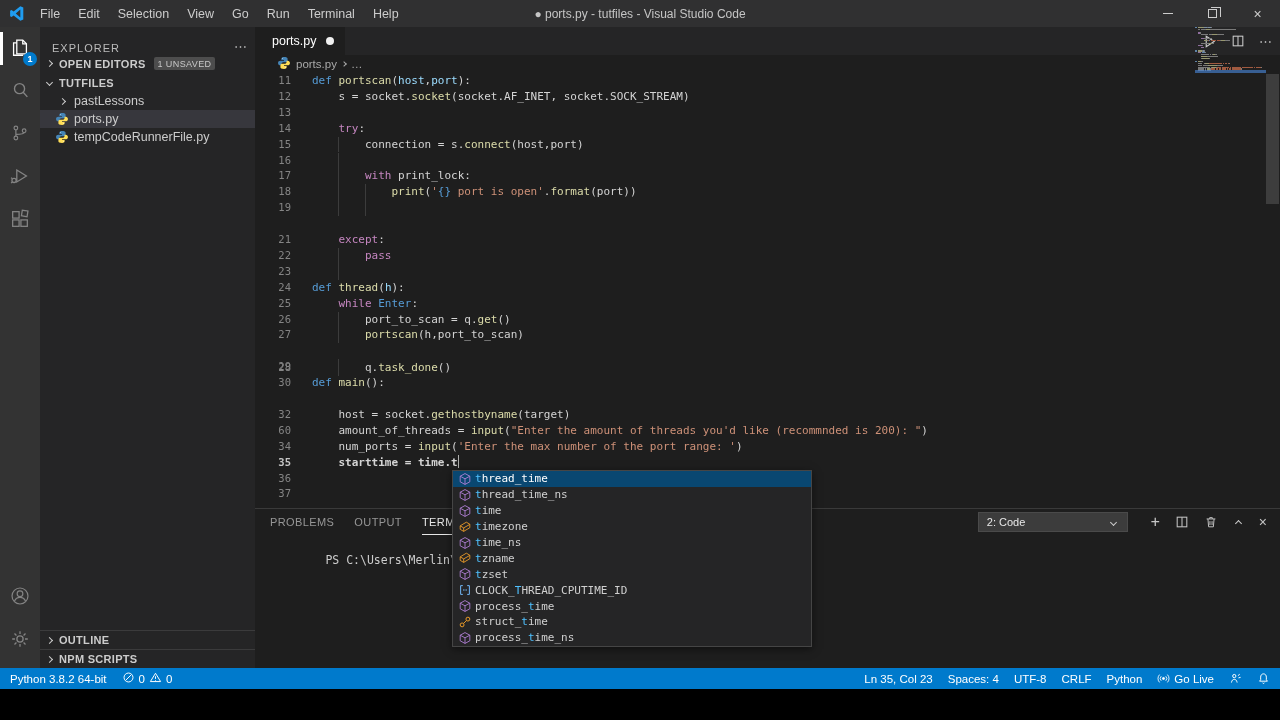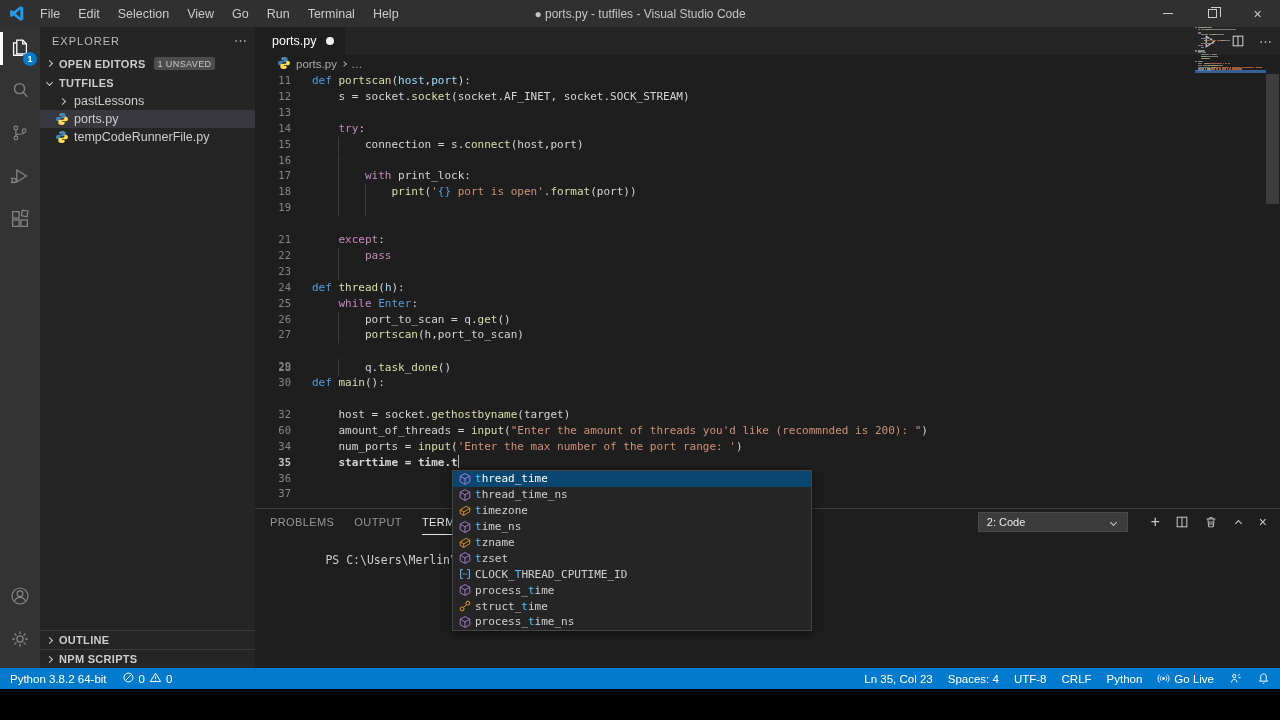--- a/index.html
+++ b/index.html
@@ -24,21 +24,21 @@
   
   #activitybar{position:absolute;top:27px;left:0;width:40px;height:641px;background:#333333}
   .act-item{width:40px;height:43px;display:flex;align-items:center;justify-content:center;position:relative}
   .act-item.active::before{content:'';position:absolute;left:0;top:5px;bottom:5px;width:3px;background:#ffffff}
   .act-badge{position:absolute;right:3px;bottom:4px;min-width:14px;height:14px;border-radius:50%;
     background:#007acc;color:#fff;font-size:9px;display:flex;align-items:center;justify-content:center;font-weight:bold}
   #act-bottom{position:absolute;bottom:6px;left:0;width:40px}
 
   
   #sidebar{position:absolute;top:27px;left:40px;width:215px;height:641px;background:#252526;color:#cccccc}
-  #side-header{height:27px;display:flex;align-items:center;padding:0 8px 0 12px;font-size:11px;
+  #side-header{height:27px;display:flex;align-items:flex-end;padding:0 8px 0 12px;font-size:11px;
     letter-spacing:1px;color:#bbbbbb}
   #side-header .spacer{flex:1}
   #side-actions{color:#c5c5c5;font-size:13px;letter-spacing:0}
   .section-row{height:19px;display:flex;align-items:center;padding-left:4px;font-size:11px;font-weight:bold;color:#cccccc}
   .section-row .lbl{margin-left:4px;letter-spacing:.3px}
   .badge-pill{margin-left:8px;background:#4d4d4d;color:#c8c8c8;font-size:9px;font-weight:normal;
     padding:1.5px 4px;border-radius:2px;letter-spacing:.4px}
   .chev{display:inline-block;width:5px;height:5px;border-right:1.2px solid #cccccc;border-bottom:1.2px solid #cccccc;
     transform:rotate(-45deg);margin:0 3px}
   .chev.down{transform:rotate(45deg)}
@@ -375,20 +375,26 @@
                 <path d="M2.5 4.8 8 7.8l5.5-3M8 7.8v6.4"></path>
               </g>
             </svg></span><span><span class="sg-match">t</span><span>hread_time</span></span></div>
         <div class="sg-row"><span class="sg-icon"><svg width="14" height="14" viewBox="0 0 16 16">
               <g fill="none" stroke="#b180d7" stroke-width="1">
                 <path d="M8 1.8l5.5 3v6.4l-5.5 3-5.5-3V4.8z"></path>
                 <path d="M2.5 4.8 8 7.8l5.5-3M8 7.8v6.4"></path>
               </g>
             </svg></span><span><span class="sg-match">t</span><span>hread_time_ns</span></span></div>
         <div class="sg-row"><span class="sg-icon"><svg width="14" height="14" viewBox="0 0 16 16">
+              <g fill="none" stroke="#b180d7" stroke-width="1">
+                <path d="M8 1.8l5.5 3v6.4l-5.5 3-5.5-3V4.8z"></path>
+                <path d="M2.5 4.8 8 7.8l5.5-3M8 7.8v6.4"></path>
+              </g>
+            </svg></span><span><span class="sg-match">t</span><span>ime</span></span></div>
+        <div class="sg-row"><span class="sg-icon"><svg width="14" height="14" viewBox="0 0 16 16">
               <g fill="none" stroke="#ee9d28" stroke-width="1">
                 <path d="M9.5 2.5l4 2.3v4L6.5 13 2.5 10.7v-4z"></path>
                 <path d="M2.5 6.7l4 2.3 7-4M6.5 9v4"></path>
               </g>
             </svg></span><span><span class="sg-match">t</span><span>imezone</span></span></div>
         <div class="sg-row"><span class="sg-icon"><svg width="14" height="14" viewBox="0 0 16 16">
               <g fill="none" stroke="#b180d7" stroke-width="1">
                 <path d="M8 1.8l5.5 3v6.4l-5.5 3-5.5-3V4.8z"></path>
                 <path d="M2.5 4.8 8 7.8l5.5-3M8 7.8v6.4"></path>
               </g>

